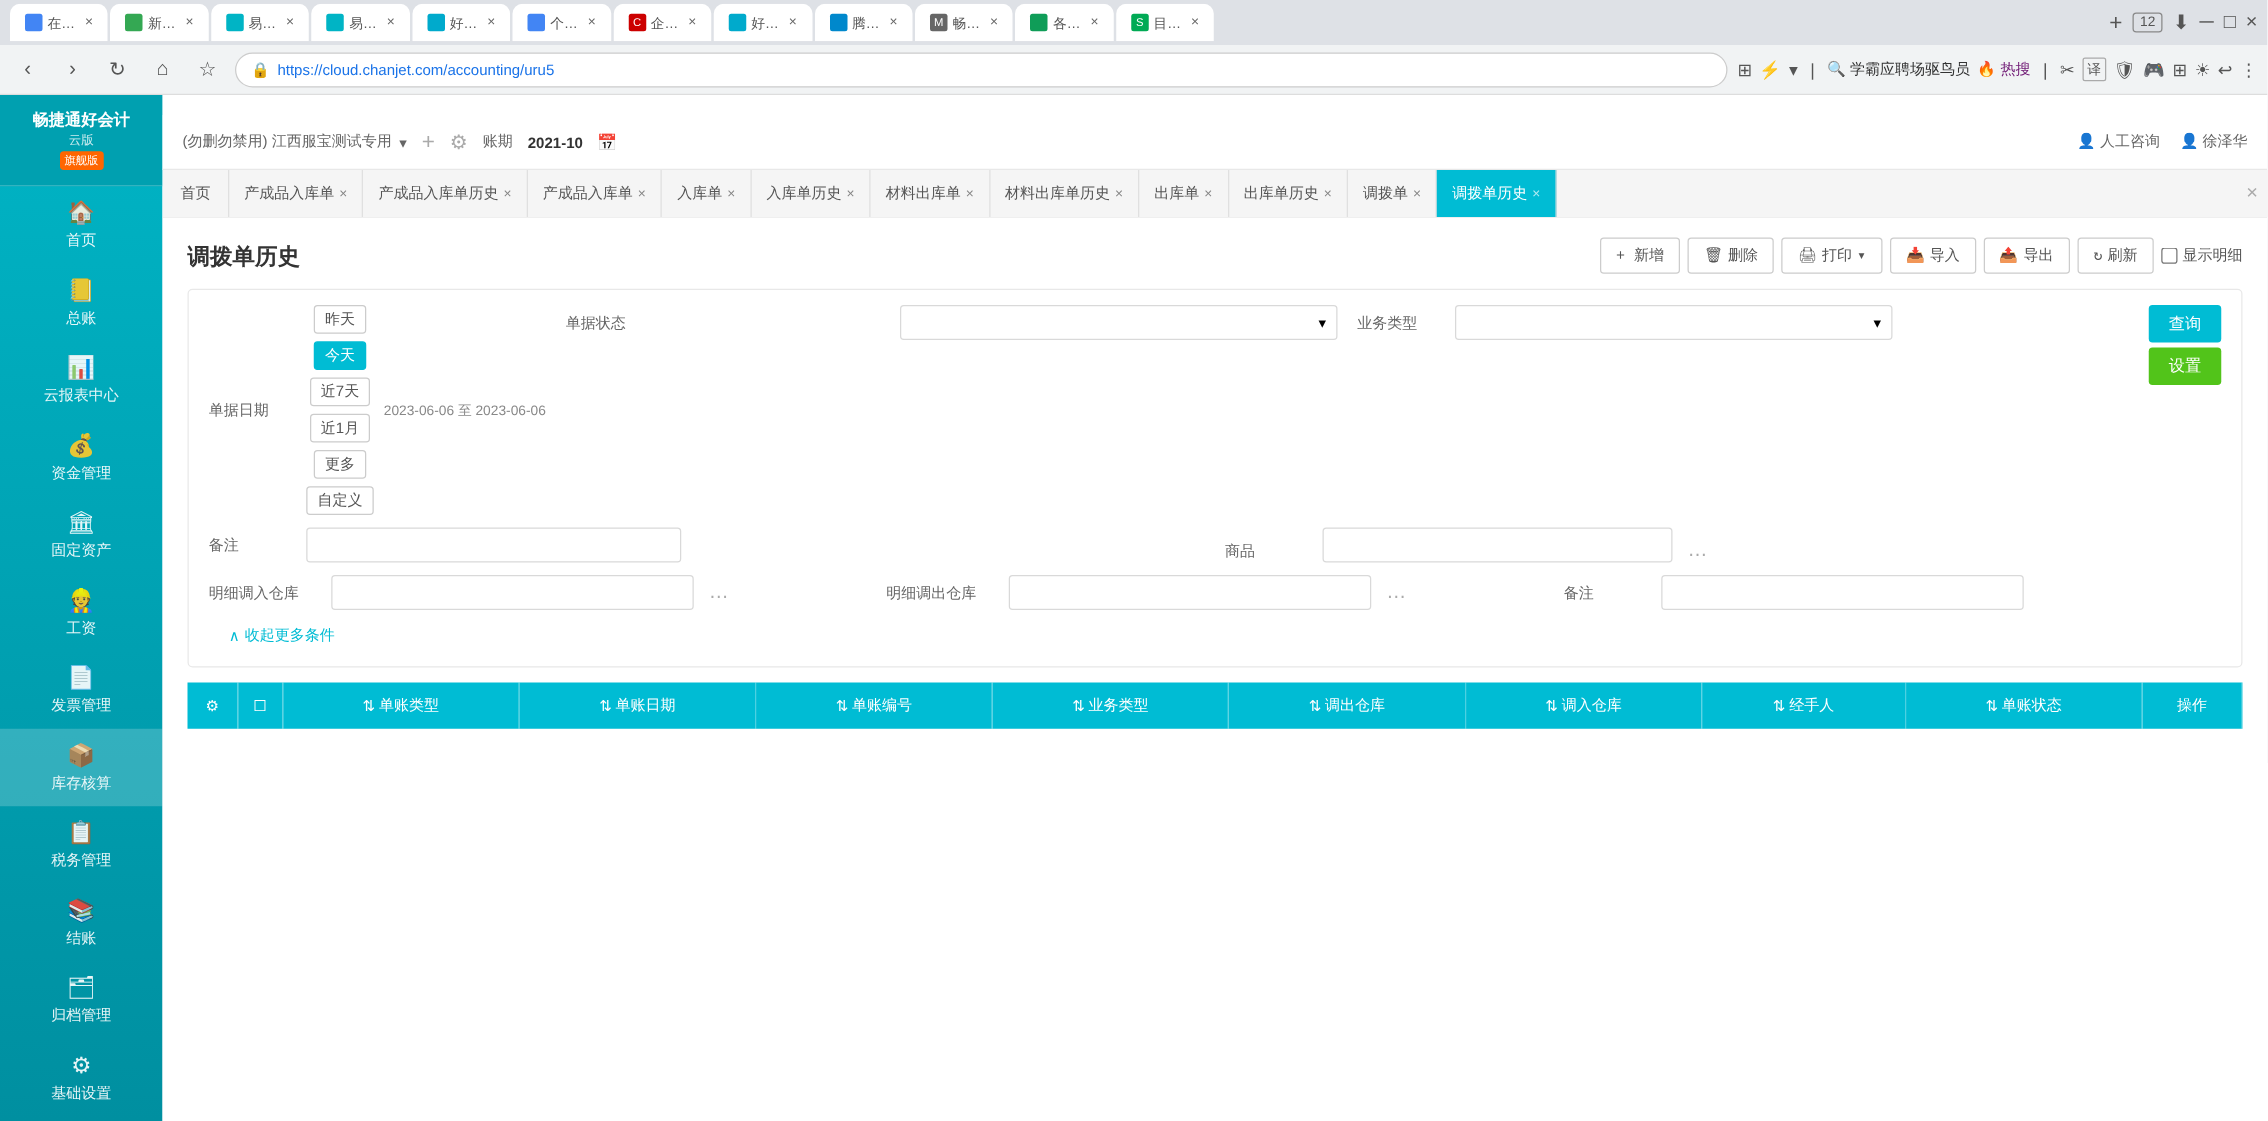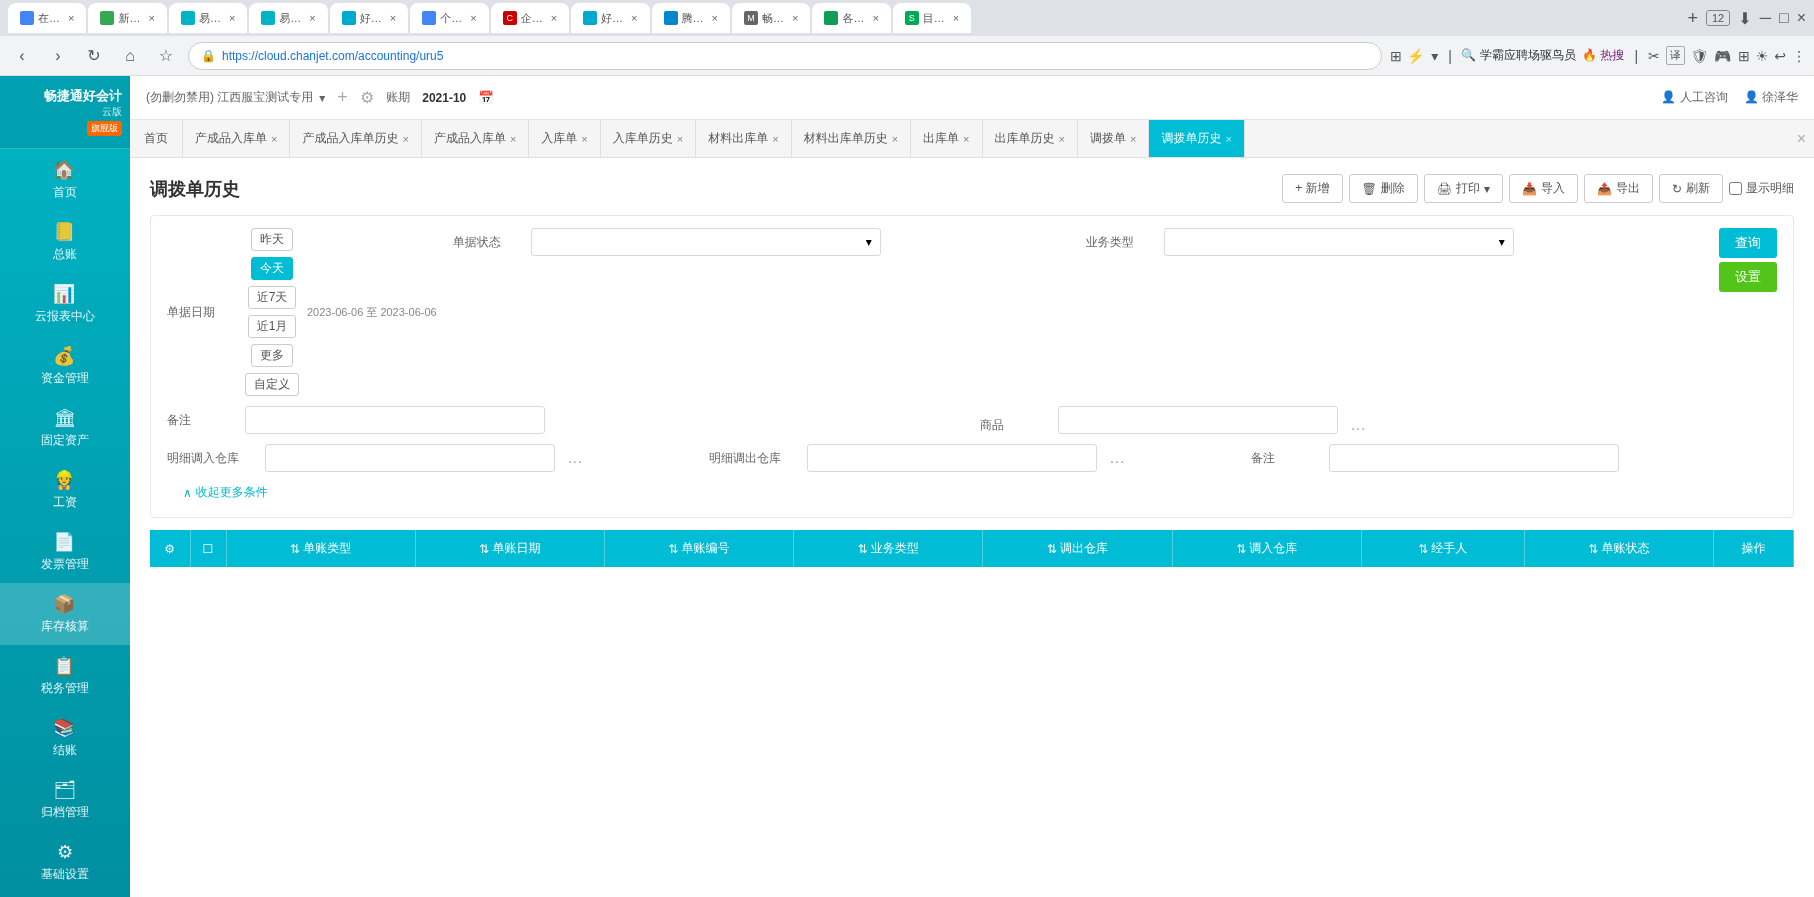--- a/index.html
+++ b/index.html
@@ -16,48 +16,48 @@
     .nav-btn { width: 28px; height: 28px; border-radius: 50%; background: none; border: none; cursor: pointer; display: flex; align-items: center; justify-content: center; font-size: 16px; color: #555; }
     .address-bar { flex: 1; height: 28px; background: #fff; border: 1px solid #ccc; border-radius: 14px; padding: 0 12px; font-size: 12px; color: #1a73e8; display: flex; align-items: center; gap: 6px; }
     .address-bar .lock-icon { color: #0a8030; font-size: 12px; }
     .toolbar-extensions { display: flex; gap: 6px; align-items: center; color: #555; font-size: 14px; }
 
     
     .app-wrapper { display: flex; height: calc(100vh - 76px); }
 
     
     .sidebar { width: 130px; background: linear-gradient(180deg, #00b4c5 0%, #008fa0 100%); color: #fff; display: flex; flex-direction: column; flex-shrink: 0; }
-    .sidebar-logo { padding: 12px 8px; text-align: right; background: #00a0b0; border-bottom: 1px solid rgba(255,255,255,0.2); }
+    .sidebar-logo { padding: 12px 8px; text-align: center; background: #00a0b0; border-bottom: 1px solid rgba(255,255,255,0.2); }
     .sidebar-logo .logo-text { font-size: 13px; font-weight: bold; color: #fff; line-height: 1.3; }
     .sidebar-logo .logo-sub { font-size: 10px; color: rgba(255,255,255,0.8); }
     .sidebar-logo .logo-badge { background: #ff6600; color: #fff; font-size: 9px; padding: 1px 4px; border-radius: 3px; display: inline-block; margin-top: 2px; }
     .sidebar-item { display: flex; flex-direction: column; align-items: center; padding: 10px 0; cursor: pointer; font-size: 12px; color: rgba(255,255,255,0.9); gap: 3px; }
     .sidebar-item .icon { font-size: 18px; }
 
     
-    .app-header { background: #fff; border-bottom: 1px solid #e8e8e8; padding: 0 16px; height: 44px; display: flex; align-items: center; gap: 12px; }
+    .app-header { background: #fff; border-bottom: 1px solid #e8e8e8; padding: 0 16px; height: 44px; display: flex; align-items: center; gap: 12px; margin-top: 16px; }
     .company-selector { display: flex; align-items: center; gap: 6px; font-size: 12px; color: #666; cursor: pointer; }
     .period-label { font-size: 12px; color: #666; }
     .period-value { font-size: 12px; color: #333; font-weight: bold; }
     .header-right { margin-left: auto; display: flex; align-items: center; gap: 16px; font-size: 12px; color: #666; }
 
     
     .main-content { flex: 1; display: flex; flex-direction: column; overflow: hidden; background: #fff; }
 
     
     .tab-bar { display: flex; align-items: center; background: #f5f5f5; border-bottom: 1px solid #e0e0e0; padding-left: 0; overflow-x: auto; flex-shrink: 0; height: 38px; }
     .tab-item { display: flex; align-items: center; padding: 0 12px; height: 38px; font-size: 12px; color: #555; cursor: pointer; border-right: 1px solid #e0e0e0; white-space: nowrap; gap: 4px; flex-shrink: 0; }
     .tab-item.active { background: #00bcd4; color: #fff; }
     .tab-item .tab-close { font-size: 11px; opacity: 0.7; }
     .tab-home { padding: 0 14px; font-size: 12px; color: #555; height: 38px; display: flex; align-items: center; border-right: 1px solid #e0e0e0; }
 
     
     .page-body { flex: 1; overflow-y: auto; padding: 16px 20px; }
     .page-title { font-size: 18px; font-weight: bold; color: #333; margin-bottom: 16px; }
-    .btn-action { display: flex; align-items: center; gap: 4px; padding: 5px 12px; border: 1px solid #ccc; background: #fff; border-radius: 3px; font-size: 12px; cursor: pointer; color: #555; }
+    .btn-action { display: flex; align-items: center; gap: 4px; padding: 5px 12px; border: 1px solid #ccc; background: #fff; border-radius: 3px; font-size: 12px; cursor: pointer; color: #555; font-family: Liberation Mono, monospace; }
     .btn-query { background: #00bcd4; color: #fff; border: none; padding: 6px 16px; border-radius: 3px; font-size: 13px; cursor: pointer; }
     .btn-setting { background: #52c41a; color: #fff; border: none; padding: 6px 14px; border-radius: 3px; font-size: 13px; cursor: pointer; }
     .display-toggle { display: flex; align-items: center; gap: 4px; font-size: 12px; color: #555; }
 
     
     .filter-area { background: #fff; border: 1px solid #e8e8e8; border-radius: 4px; padding: 12px 16px; margin-bottom: 12px; }
     .filter-label { font-size: 12px; color: #666; width: 70px; flex-shrink: 0; }
     .filter-dates { display: flex; align-items: center; gap: 6px; flex-direction: column; }
     .date-btn { padding: 2px 8px; font-size: 12px; color: #555; border: 1px solid #ccc; border-radius: 3px; cursor: pointer; background: #fff; }
     .date-btn.active { background: #00bcd4; color: #fff; border-color: #00bcd4; }
@@ -364,21 +364,21 @@
             <div class="filter-dates">
               <button class="date-btn">昨天</button>
               <button class="date-btn active">今天</button>
               <button class="date-btn">近7天</button>
               <button class="date-btn">近1月</button>
               <button class="date-btn">更多</button>
               <button class="date-btn">自定义</button>
             </div>
             <span class="date-range">2023-06-06 至 2023-06-06</span>
           </div>
-          <div style="flex:1;display:flex;align-items:center;gap:8px;">
+          <div style="flex:1;display:flex;align-items:center;gap:8px;justify-content:space-between;">
             <span class="filter-label">单据状态</span>
             <div class="filter-select" style="flex:1;max-width:350px;">
               <span></span>
               <span>▾</span>
             </div>
           </div>
           <div style="flex:1;display:flex;align-items:center;gap:8px;">
             <span class="filter-label">业务类型</span>
             <div class="filter-select" style="flex:1;max-width:350px;">
               <span></span>

